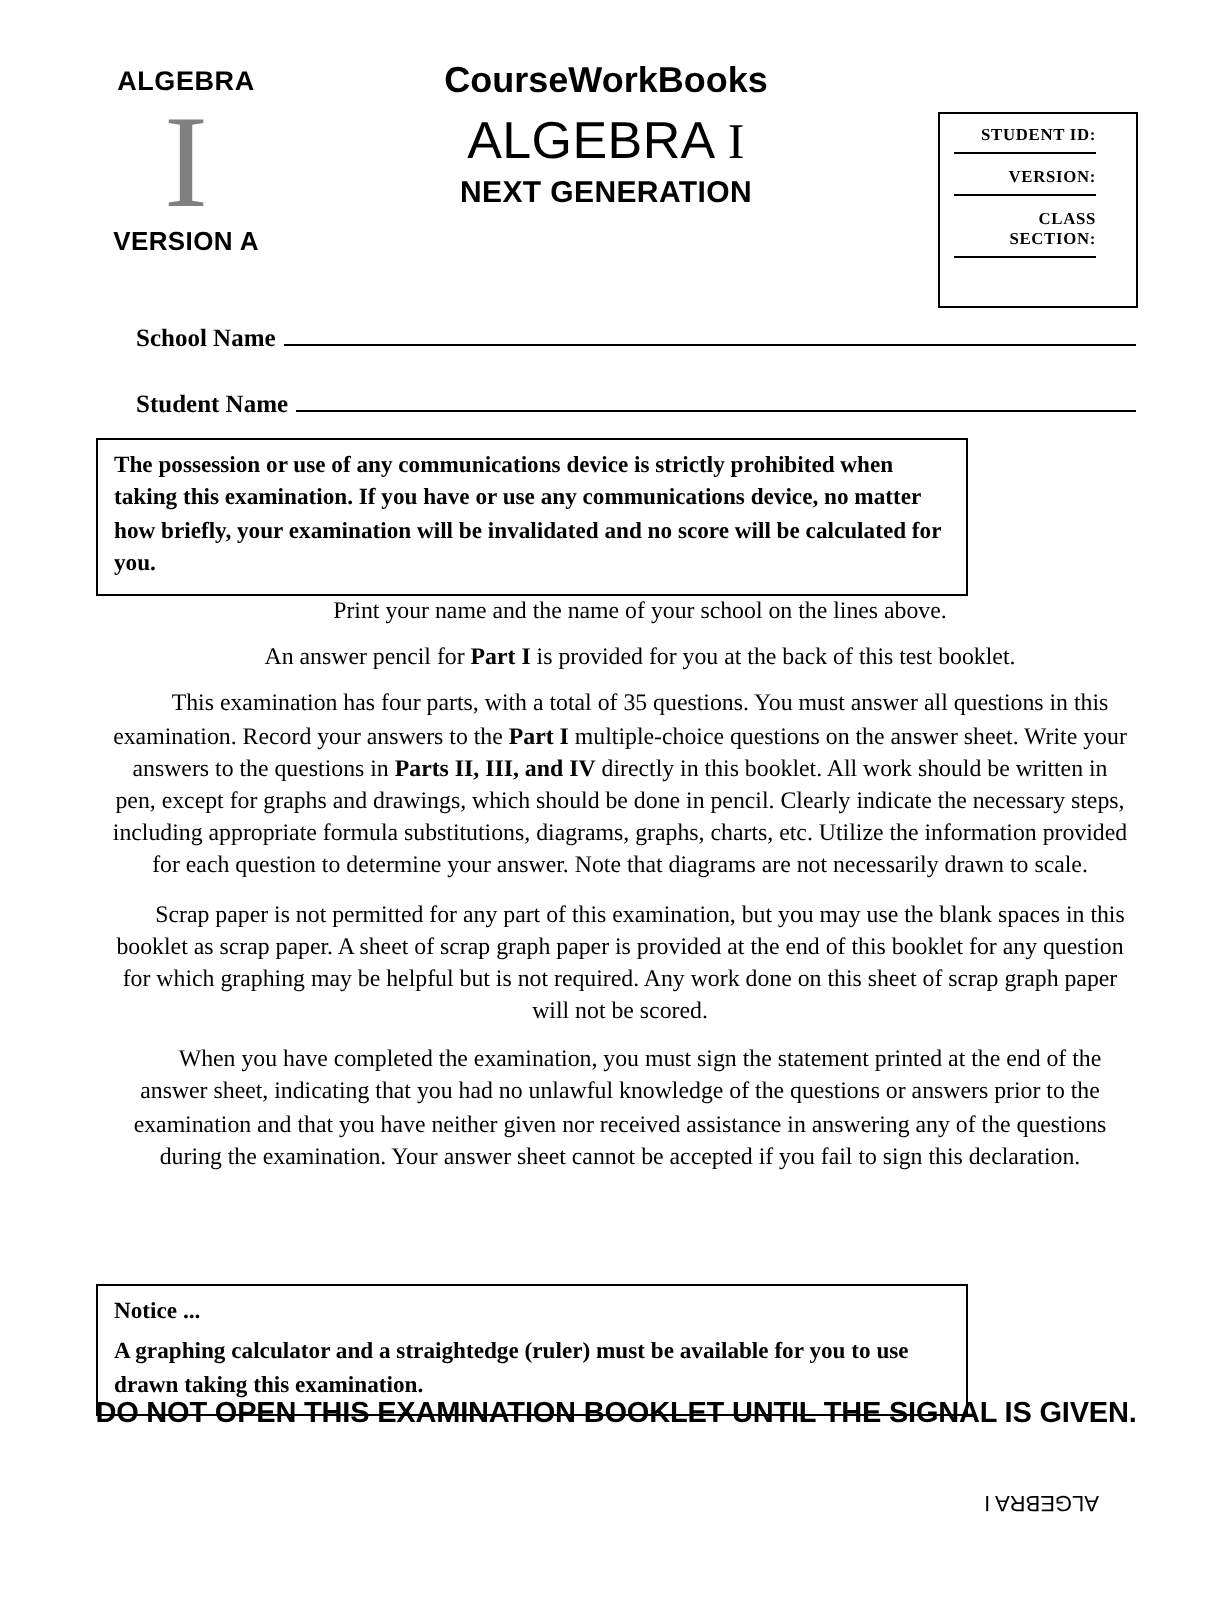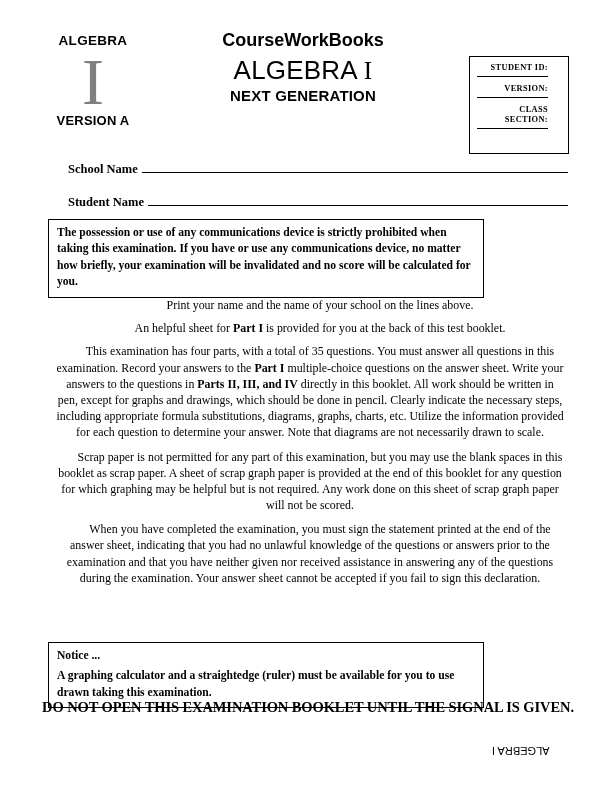--- a/index.html
+++ b/index.html
@@ -193,21 +193,21 @@
   .instructions p.tight { margin-bottom: 7px; }
   .instructions b { font-weight: bold; }
 
   
   .do-not-open {
     position: absolute;
     left: 0;
     top: 699px;
     width: 616px;
     text-align: center;
-    font-family: Liberation Serif, serif;
+    font-family: Liberation Sans, sans-serif;
     font-weight: bold;
     font-size: 14.5px;
     letter-spacing: -0.1px;
   }
 
   .spine-label {
     position: absolute;
     left: 492px;
     top: 745px;
     width: 110px;
@@ -257,21 +257,21 @@
   </div>
 
   <div class="boxed warning-box">
     <div>The possession or use of any communications device is strictly prohibited when taking this examination. If you have or use any communications device, no matter how briefly, your examination will be invalidated and no score will be calculated for you.</div>
   </div>
 
   <div class="instructions">
 
     <p class="tight">Print your name and the name of your school on the lines above.</p>
 
-    <p class="tight"><span>An helpful sheet for </span><b>Part I</b><span> is provided for you at the back of this test booklet.</span></p>
+    <p class="tight"><span>An answer pencil for </span><b>Part I</b><span> is provided for you at the back of this test booklet.</span></p>
 
     <p><span>This examination has four parts, with a total of 35 questions.  You must answer all questions in this examination.  Record your answers to the </span><b>Part I</b><span> multiple-choice questions on the answer sheet.  Write your answers to the questions in </span><b>Parts II, III, and IV</b><span> directly in this booklet.  All work should be written in pen, except for graphs and drawings, which should be done in pencil. Clearly indicate the necessary steps, including appropriate formula substitutions, diagrams, graphs, charts, etc.  Utilize the information provided for each question to determine your answer. Note that diagrams are not necessarily drawn to scale.</span></p>
 
 
     <p>Scrap paper is not permitted for any part of this examination, but you may use the blank spaces in this booklet as scrap paper.  A sheet of scrap graph paper is provided at the end of this booklet for any question for which graphing may be helpful but is not required.  Any work done on this sheet of scrap graph paper will not be scored.</p>
 
     <p>When you have completed the examination, you must sign the statement printed at the end of the answer sheet, indicating that you had no unlawful knowledge of the questions or answers prior to the examination and that you have neither given nor received assistance in answering any of the questions during the examination. Your answer sheet cannot be accepted if you fail to sign this declaration.</p>
 
   </div>
 

